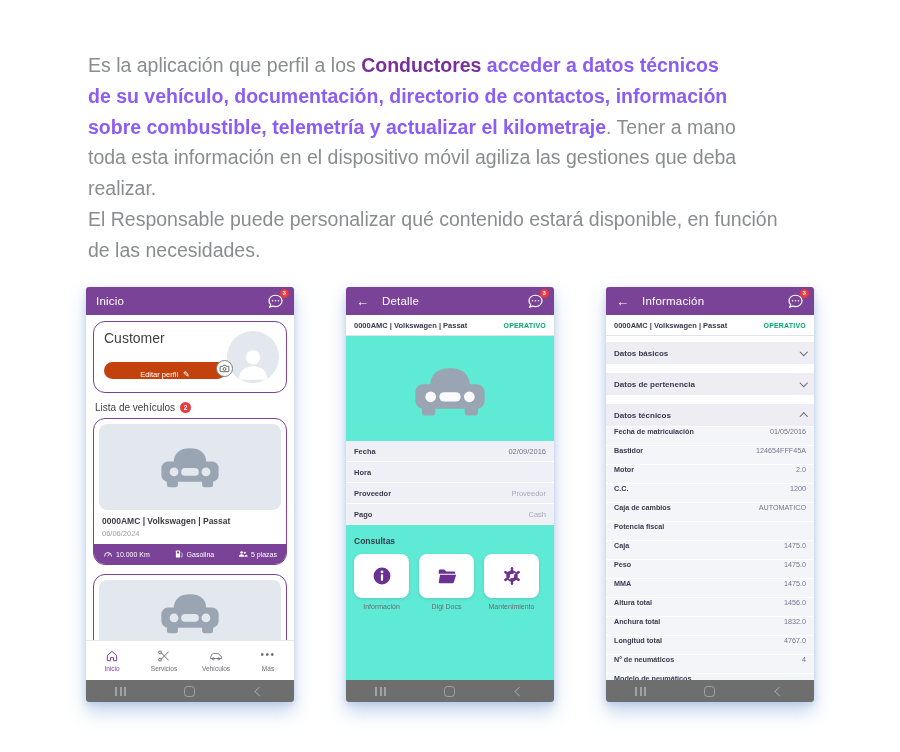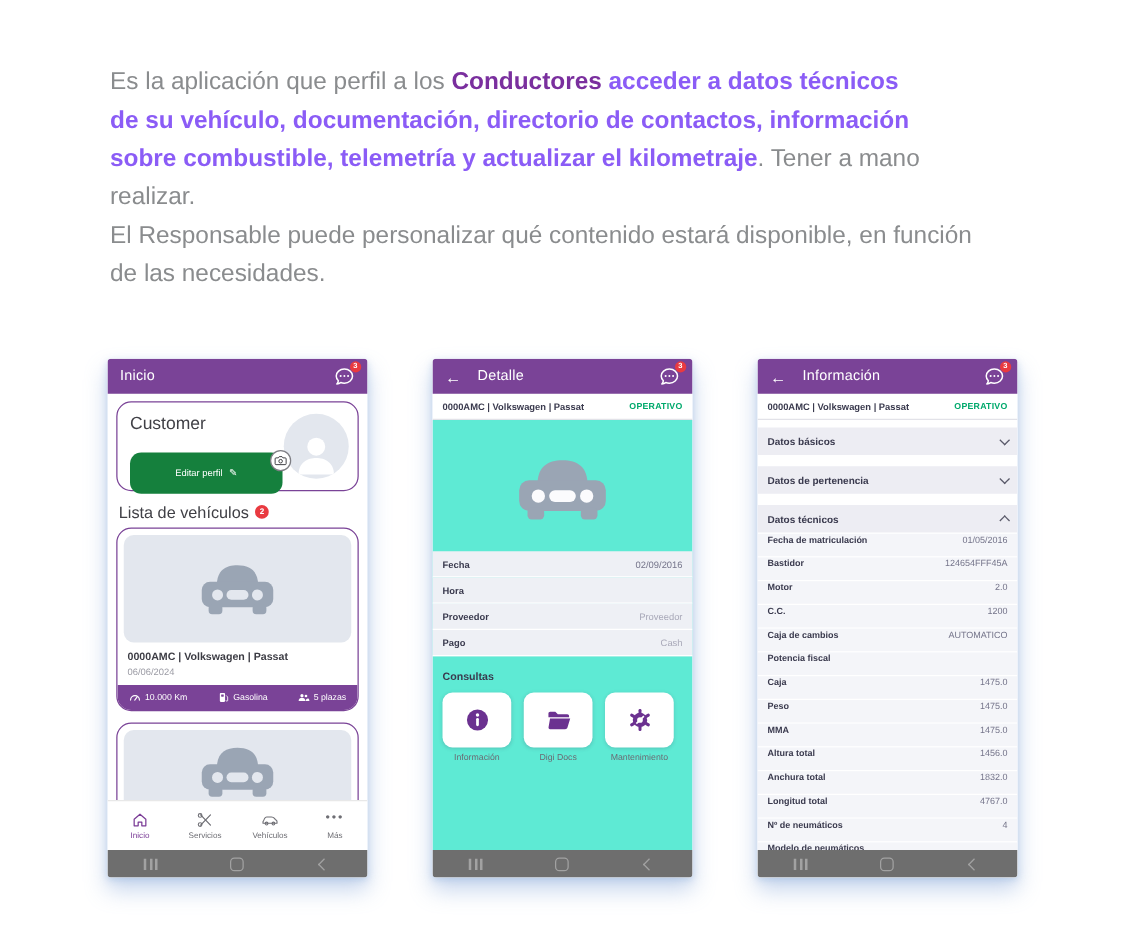--- a/index.html
+++ b/index.html
@@ -27,26 +27,26 @@
 
   
   .cust-card{margin:6px 7px 0;border:1.5px solid #7a4397;border-radius:12px;height:72px;position:relative;padding:8px 10px}
   .cust-name{font-size:14px;color:#404046}
   .avatar{position:absolute;right:7px;top:9px;width:52px;height:52px;border-radius:50%;background:#e3e7ee;
           display:flex;align-items:flex-end;justify-content:center;overflow:hidden}
   .avatar svg{width:42px;height:40px;color:#fff}
   .cam-btn{position:absolute;right:53px;top:38px;width:17px;height:17px;background:#fff;border:1px solid #7e7e84;
            border-radius:50%;display:flex;align-items:center;justify-content:center;z-index:2}
   .cam-btn svg{width:11px;height:11px;color:#3e3e42}
-  .edit-btn{position:absolute;left:10px;top:40px;width:122px;height:33px;background:#15803d;border-radius:9px;
-            color:#fff;font-size:7.5px;display:flex;align-items:center;justify-content:center;gap:5px}
+  .edit-btn{position:absolute;left:10px;top:40px;width:122px;height:17px;background:#c2410c;border-radius:9px;
+            color:#fff;font-size:7.5px;display:flex;align-items:flex-end;justify-content:center;gap:5px}
   .pencil{font-size:8px}
 
   .list-row{display:flex;align-items:center;gap:5px;margin:9px 9px 5px}
-  .list-label{font-size:13px;color:#404046}
+  .list-label{font-size:10px;color:#404046}
   .count-badge{width:11px;height:11px;border-radius:50%;background:#e93a40;color:#fff;font-size:6.5px;font-weight:bold;
                display:flex;align-items:center;justify-content:center}
 
   .veh-card{margin:0 7px;border:1.5px solid #7a4397;border-radius:12px;overflow:hidden}
   .veh-img{margin:5px;height:86px;background:#e3e7ee;border-radius:8px;display:flex;align-items:center;justify-content:center;--car-bg:#e3e7ee}
   .veh-img svg{width:66px;height:47px;color:#9aa5b4}
   .veh-plate{font-size:8.5px;font-weight:bold;color:#3c3c44;padding:1px 8px 0}
   .veh-date{font-size:7.5px;color:#9b9ba4;padding:3px 8px 6px}
   .stats-bar{height:20px;background:#7a4397;display:flex;align-items:center;justify-content:space-between;padding:0 9px;color:#fff}
   .stat{display:flex;align-items:center;gap:3px;font-size:7px}
@@ -177,20 +177,21 @@
     </g>
     <circle cx="12" cy="12" r="2.5" fill="#fff"></circle>
     <line x1="8.8" y1="15.2" x2="15.4" y2="8.6" stroke="#fff" stroke-width="1.4"></line>
   </symbol>
 </svg>
 
 <div class="intro">
   <div class="line"><span>Es la aplicación que perfil a los </span><span class="hl">Conductores</span><span class="b"> acceder a datos técnicos</span></div>
   <div class="line b">de su vehículo, documentación, directorio de contactos, información</div>
   <div class="line"><span class="b">sobre combustible, telemetría y actualizar el kilometraje</span><span>. Tener a mano</span></div>
+  <div class="line">toda esta información en el dispositivo móvil agiliza las gestiones que deba</div>
   <div class="line">realizar.</div>
   <div class="line">El Responsable puede personalizar qué contenido estará disponible, en función</div>
   <div class="line">de las necesidades.</div>
 </div>
 
 <div class="phone phone1">
   <div class="p-header">
     <span class="p-title">Inicio</span>
     <span class="chat-wrap">
       <svg>

